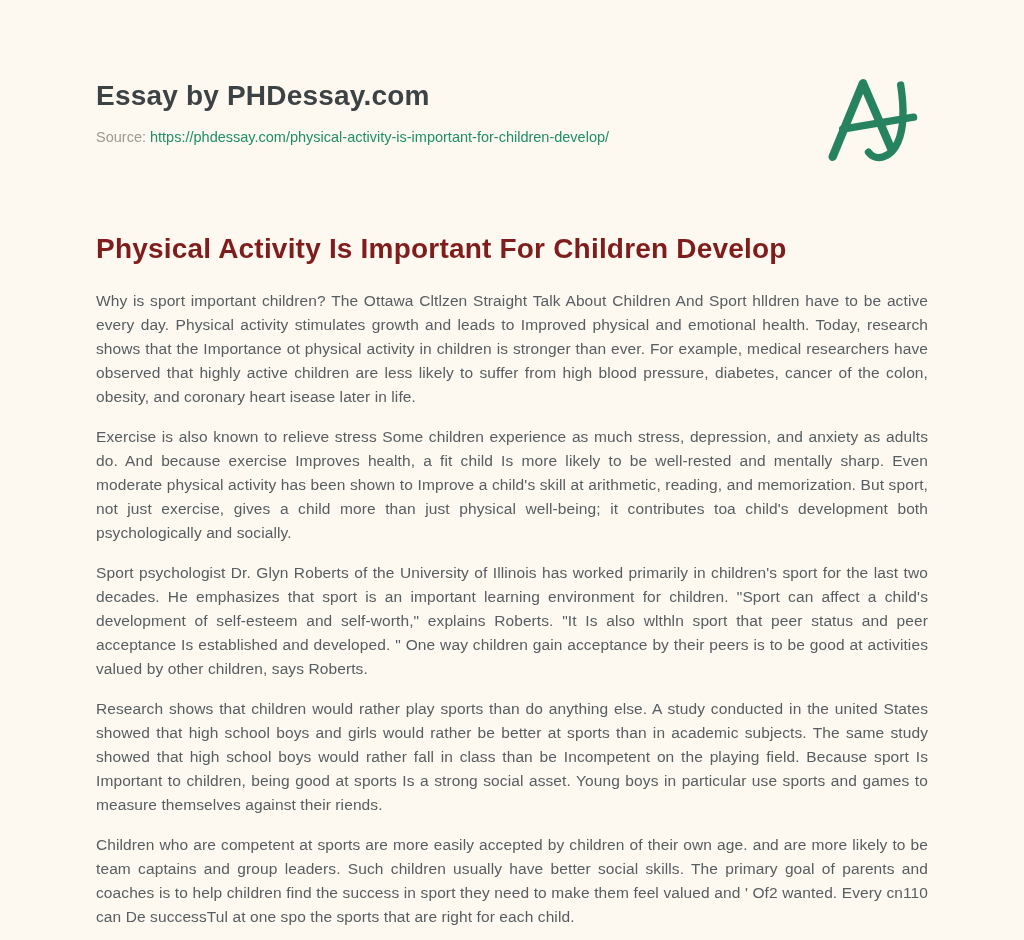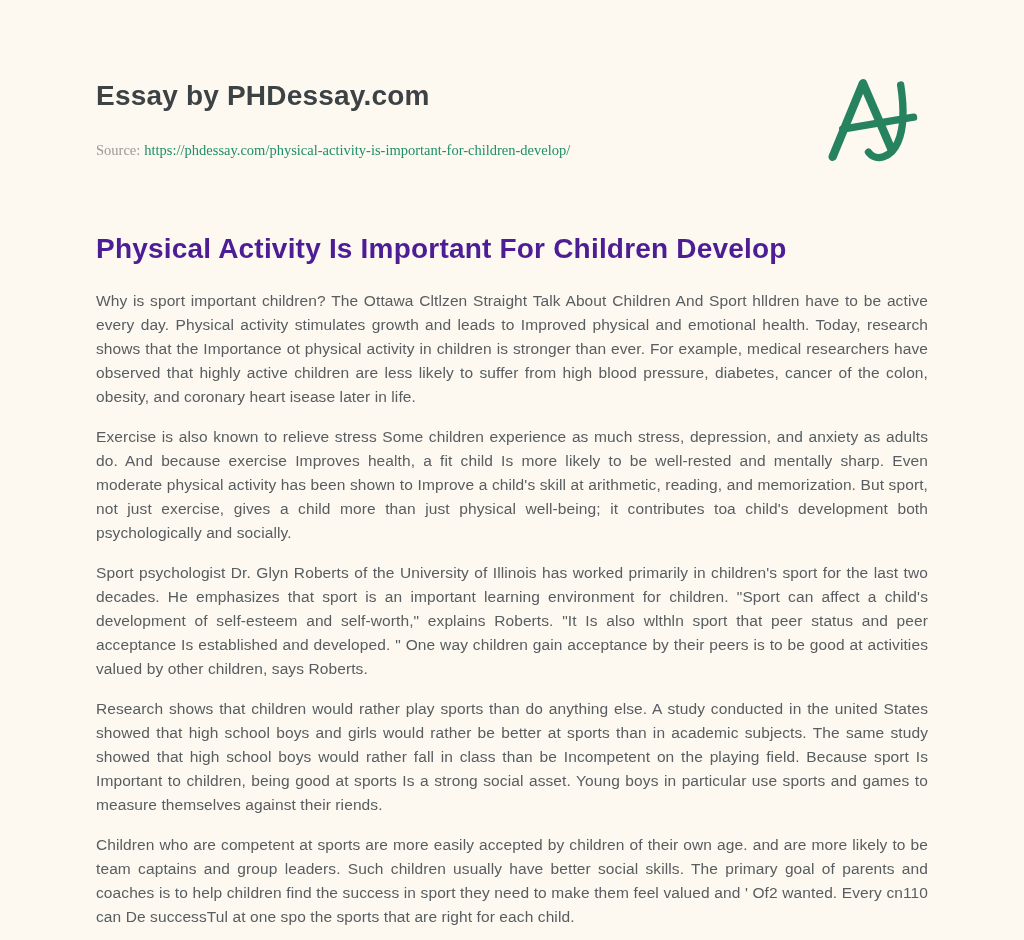--- a/index.html
+++ b/index.html
@@ -18,42 +18,41 @@
     align-items: flex-start;
   }
   .byline {
     font-size: 28px;
     font-weight: 700;
     color: #3d4245;
     letter-spacing: 0.2px;
     padding-top: 6px;
   }
   .source-line {
-    margin-top: 30px;
+    margin-top: 17px;
     font-size: 14.5px;
     color: #9b9a94;
-    font-family: Liberation Serif, serif;
   }
   .source-link {
     color: #1e8e68;
     text-decoration: none;
     margin-left: 4px;
   }
   .logo {
     width: 104px;
     height: 92px;
     flex: 0 0 auto;
     margin-right: 2px;
   }
 
   .title {
     margin-top: 66px;
     font-size: 28px;
     font-weight: 700;
-    color: #4c1d95;
+    color: #7f1d1d;
     letter-spacing: 0.2px;
     line-height: 34px;
   }
 
   .body-copy { margin-top: 23px; }
   .body-copy p {
     font-size: 15.5px;
     line-height: 24px;
     text-align: justify;
     color: #585d61;

